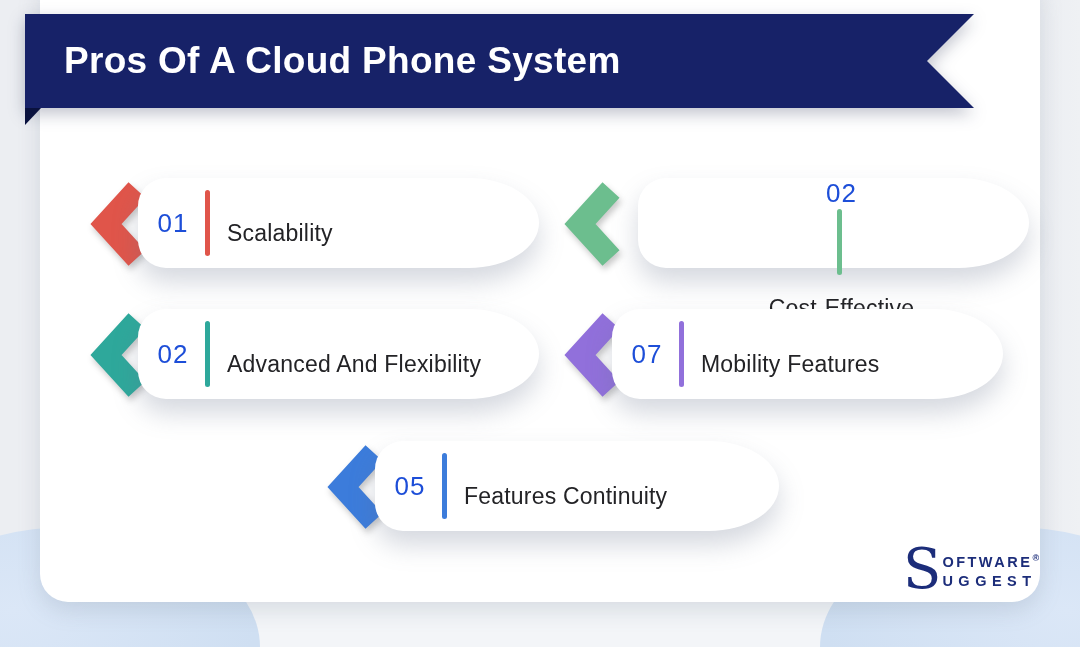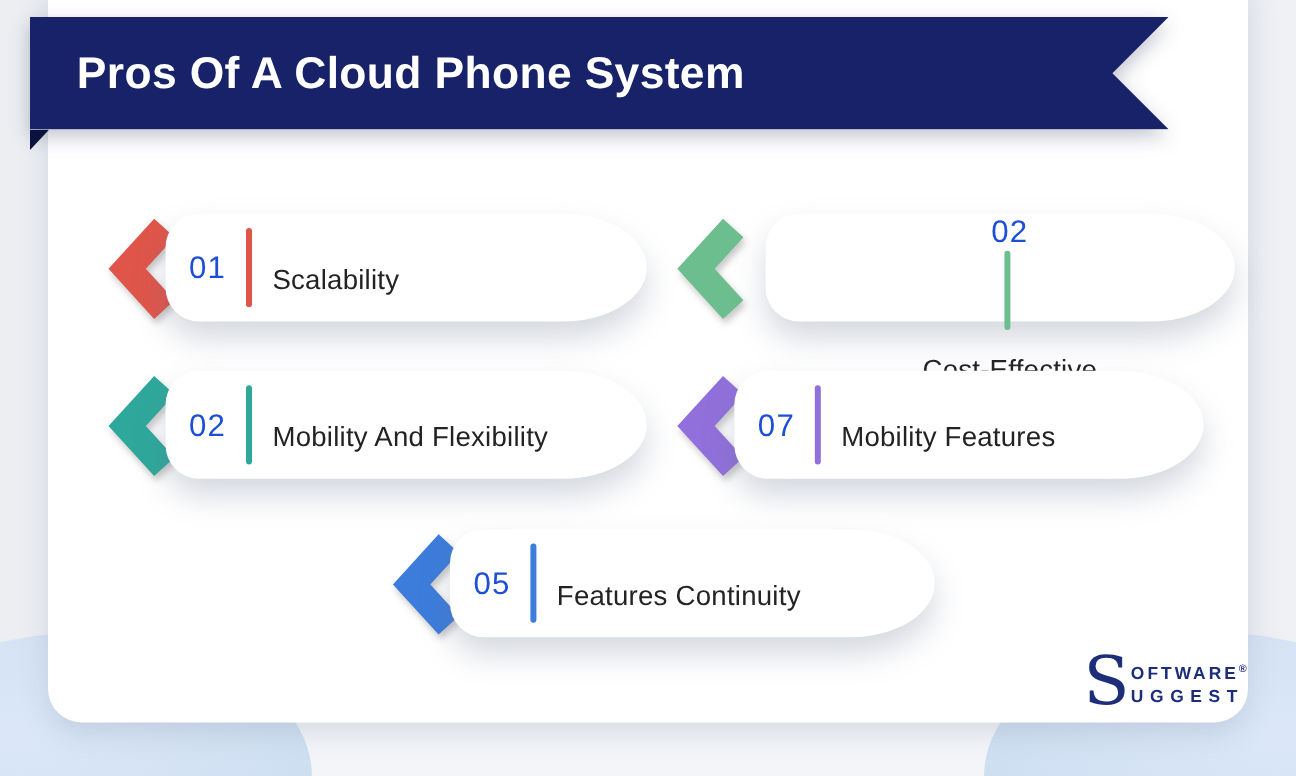--- a/index.html
+++ b/index.html
@@ -110,21 +110,21 @@
   </div>
 
   <div class="chev i3">
     <svg viewBox="0 0 62 84" width="62" height="84">
       <path d="M51 8 L20 42 L51 76" fill="none" stroke-width="23" stroke-miterlimit="12" style="stroke: rgb(46, 168, 155);"></path>
     </svg>
   </div>
   <div class="pill i3">
     <span class="num">02</span>
     <span class="sep" style="background-color: rgb(46, 168, 155);"></span>
-    <span class="lbl">Mobility And Flexibility</span>
+    <span class="lbl">Advanced And Flexibility</span>
   </div>
 
   <div class="chev i4">
     <svg viewBox="0 0 62 84" width="62" height="84">
       <path d="M51 8 L20 42 L51 76" fill="none" stroke-width="23" stroke-miterlimit="12" style="stroke: rgb(145, 112, 219);"></path>
     </svg>
   </div>
   <div class="pill i4">
     <span class="num">07</span>
     <span class="sep" style="background-color: rgb(145, 112, 219);"></span>

